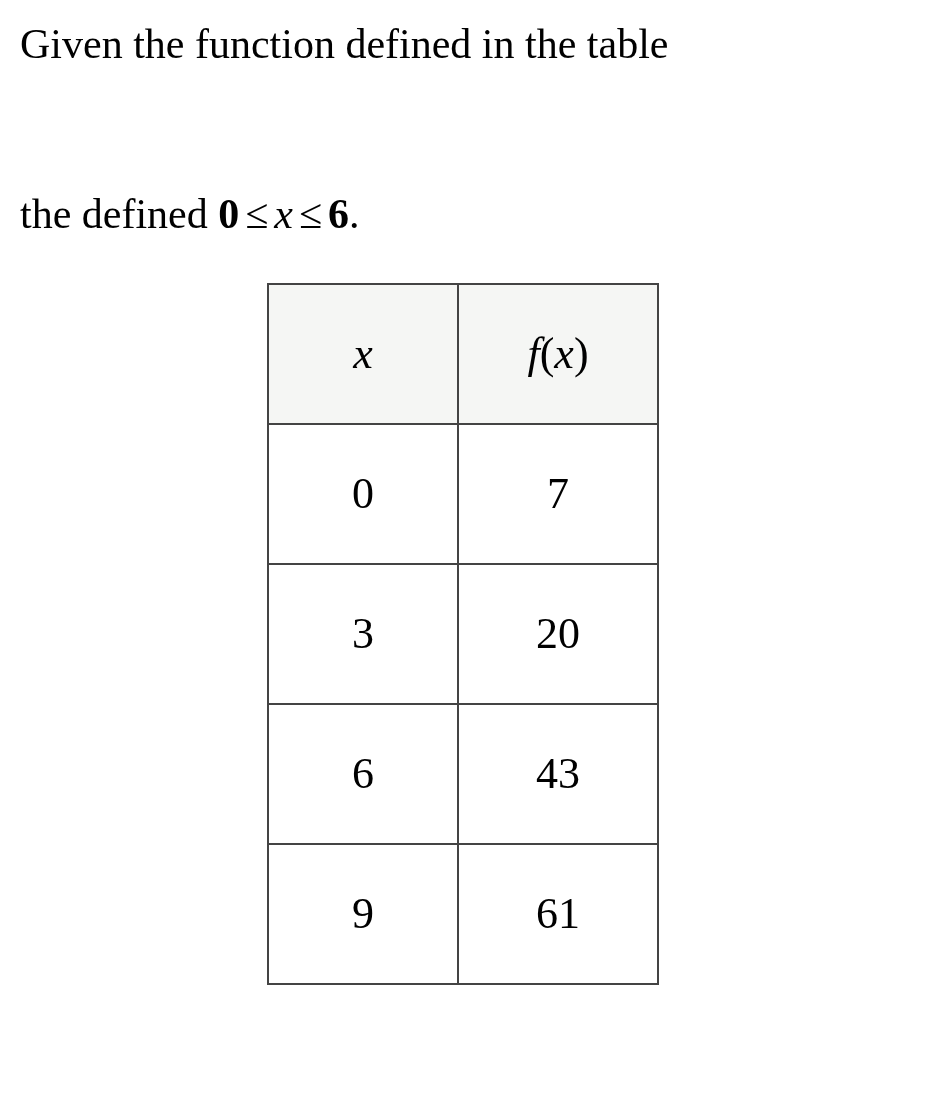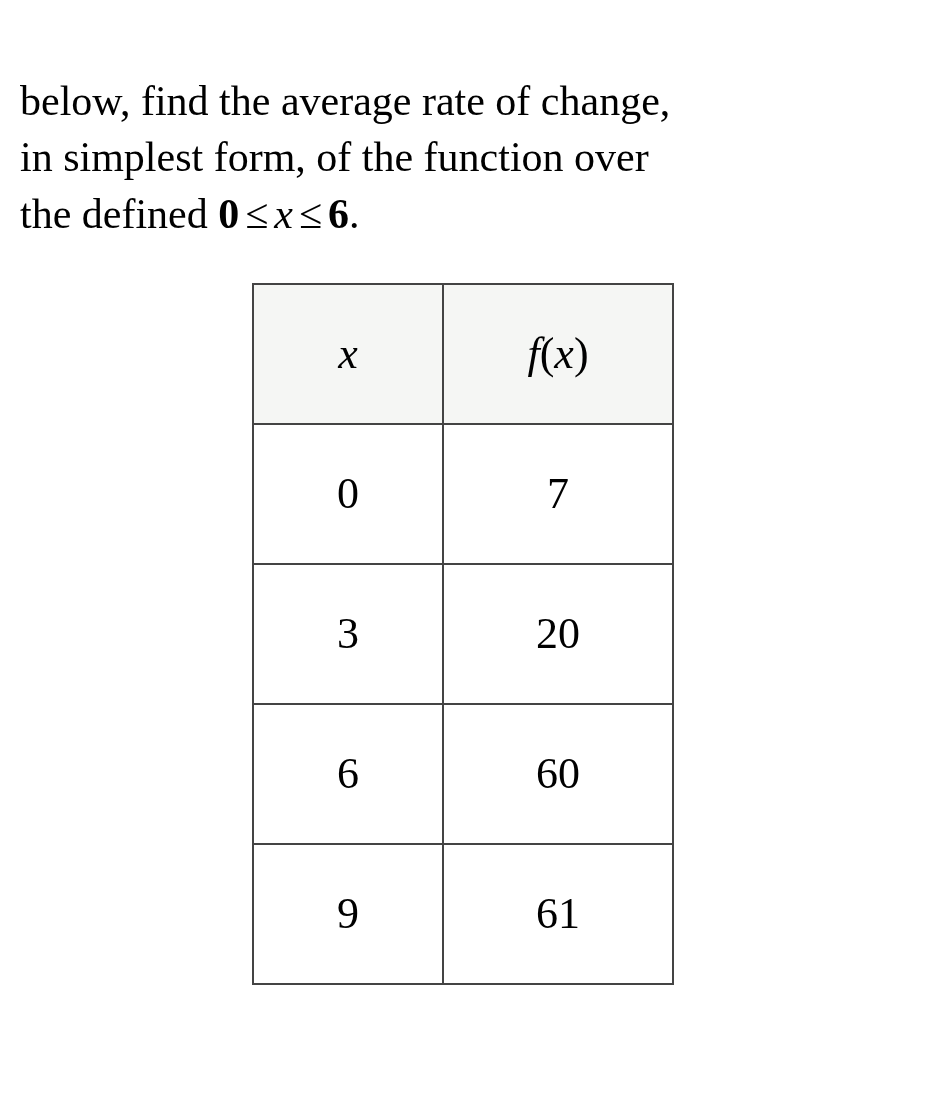--- a/index.html
+++ b/index.html
@@ -57,36 +57,36 @@
       font-weight: 400;
     }
     .function-table td {
       height: 140px;
       background: #ffffff;
     }
     .col-x {
       width: 190px;
     }
     .col-fx {
-      width: 230px;
+      width: 200px;
     }
     .fx-header {
       font-style: italic;
     }
     .fx-header .paren {
       font-style: normal;
     }
   </style>
 </head>
 <body>
 
 <div class="question-text">
+  <span>Given the function defined in the table</span><br>
   <br>
-  <span>below, find the average rate of change,</span><br>
-  <span>in simplest form, of the function over</span><br>
+  <br>
   <span>the defined </span><span class="math-expr"><b style="font-weight:600">0</b><span class="leq">≤</span><span class="math-var">x</span><span class="leq">≤</span><b style="font-weight:600">6</b></span><span>.</span>
 </div>
 
 <div class="table-container">
   <table class="function-table">
     <thead>
       <tr>
         <th class="col-x">
           <span class="math-var">x</span>
         </th>
@@ -99,21 +99,21 @@
       <tr>
         <td class="col-x">0</td>
         <td class="col-fx">7</td>
       </tr>
       <tr>
         <td class="col-x">3</td>
         <td class="col-fx">20</td>
       </tr>
       <tr>
         <td class="col-x">6</td>
-        <td class="col-fx">60</td>
+        <td class="col-fx">43</td>
       </tr>
       <tr>
         <td class="col-x">9</td>
         <td class="col-fx">61</td>
       </tr>
     </tbody>
   </table>
 </div>
 
 </body></html>

